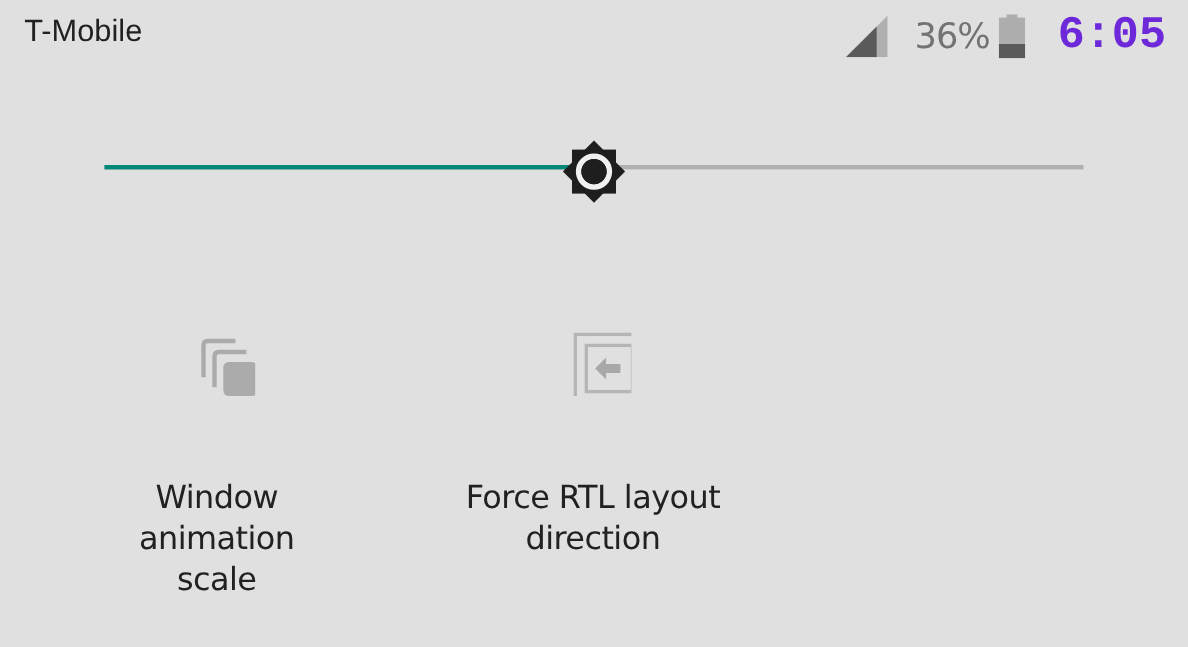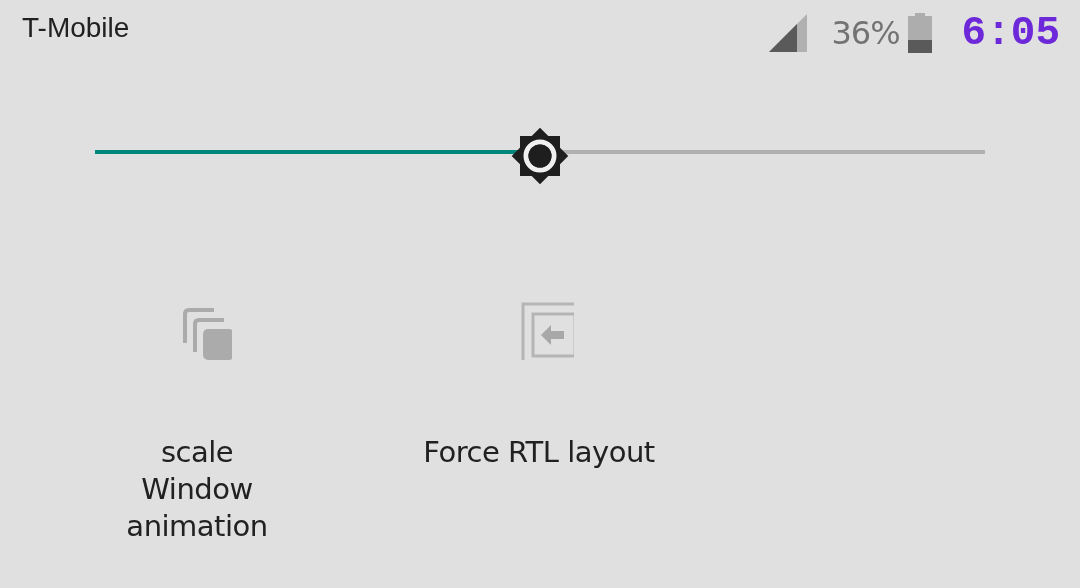--- a/index.html
+++ b/index.html
@@ -56,29 +56,30 @@
 
 <div class="tile" style="left:67px;">
   <svg class="icon" viewBox="0 0 70 70">
     <g fill="none" stroke="#ababab" stroke-width="4">
       <path d="M23,53 V24 Q23,20 27,20 H52"></path>
       <path d="M33,62 V34 Q33,30 37,30 H62"></path>
     </g>
     <rect x="41" y="39" width="31" height="31" rx="5" fill="#ababab"></rect>
   </svg>
   <div class="label">
+    <div>Window animation</div>
     <div>scale</div>
-    <div>Window animation</div>
   </div>
 </div>
 
 <div class="tile" style="left:409px;">
   <svg class="icon" viewBox="0 0 70 70">
     <g fill="none" stroke="#b5b5b5" stroke-width="3">
       <rect x="19" y="14" width="61" height="61"></rect>
       <rect x="29" y="24" width="42" height="42"></rect>
     </g>
     <polygon points="37,45 47,35 47,41 60,41 60,49 47,49 47,55" fill="#a8a8a8"></polygon>
   </svg>
   <div class="label">
     <div>Force RTL layout</div>
+    <div>direction</div>
   </div>
 </div>
 
 </body></html>

